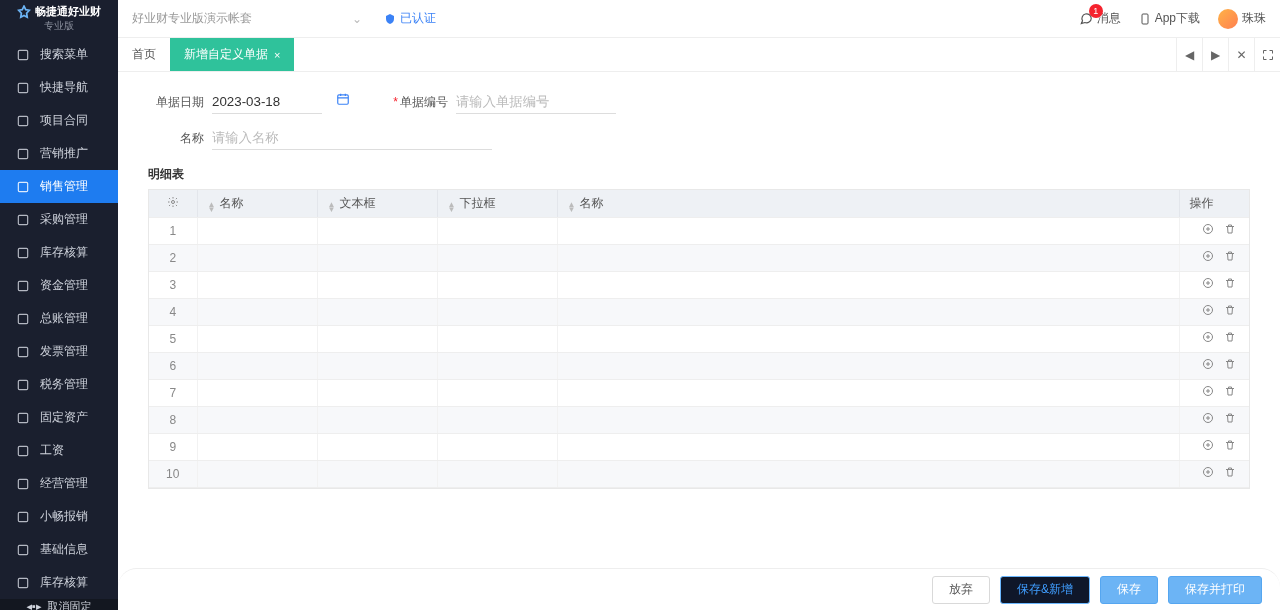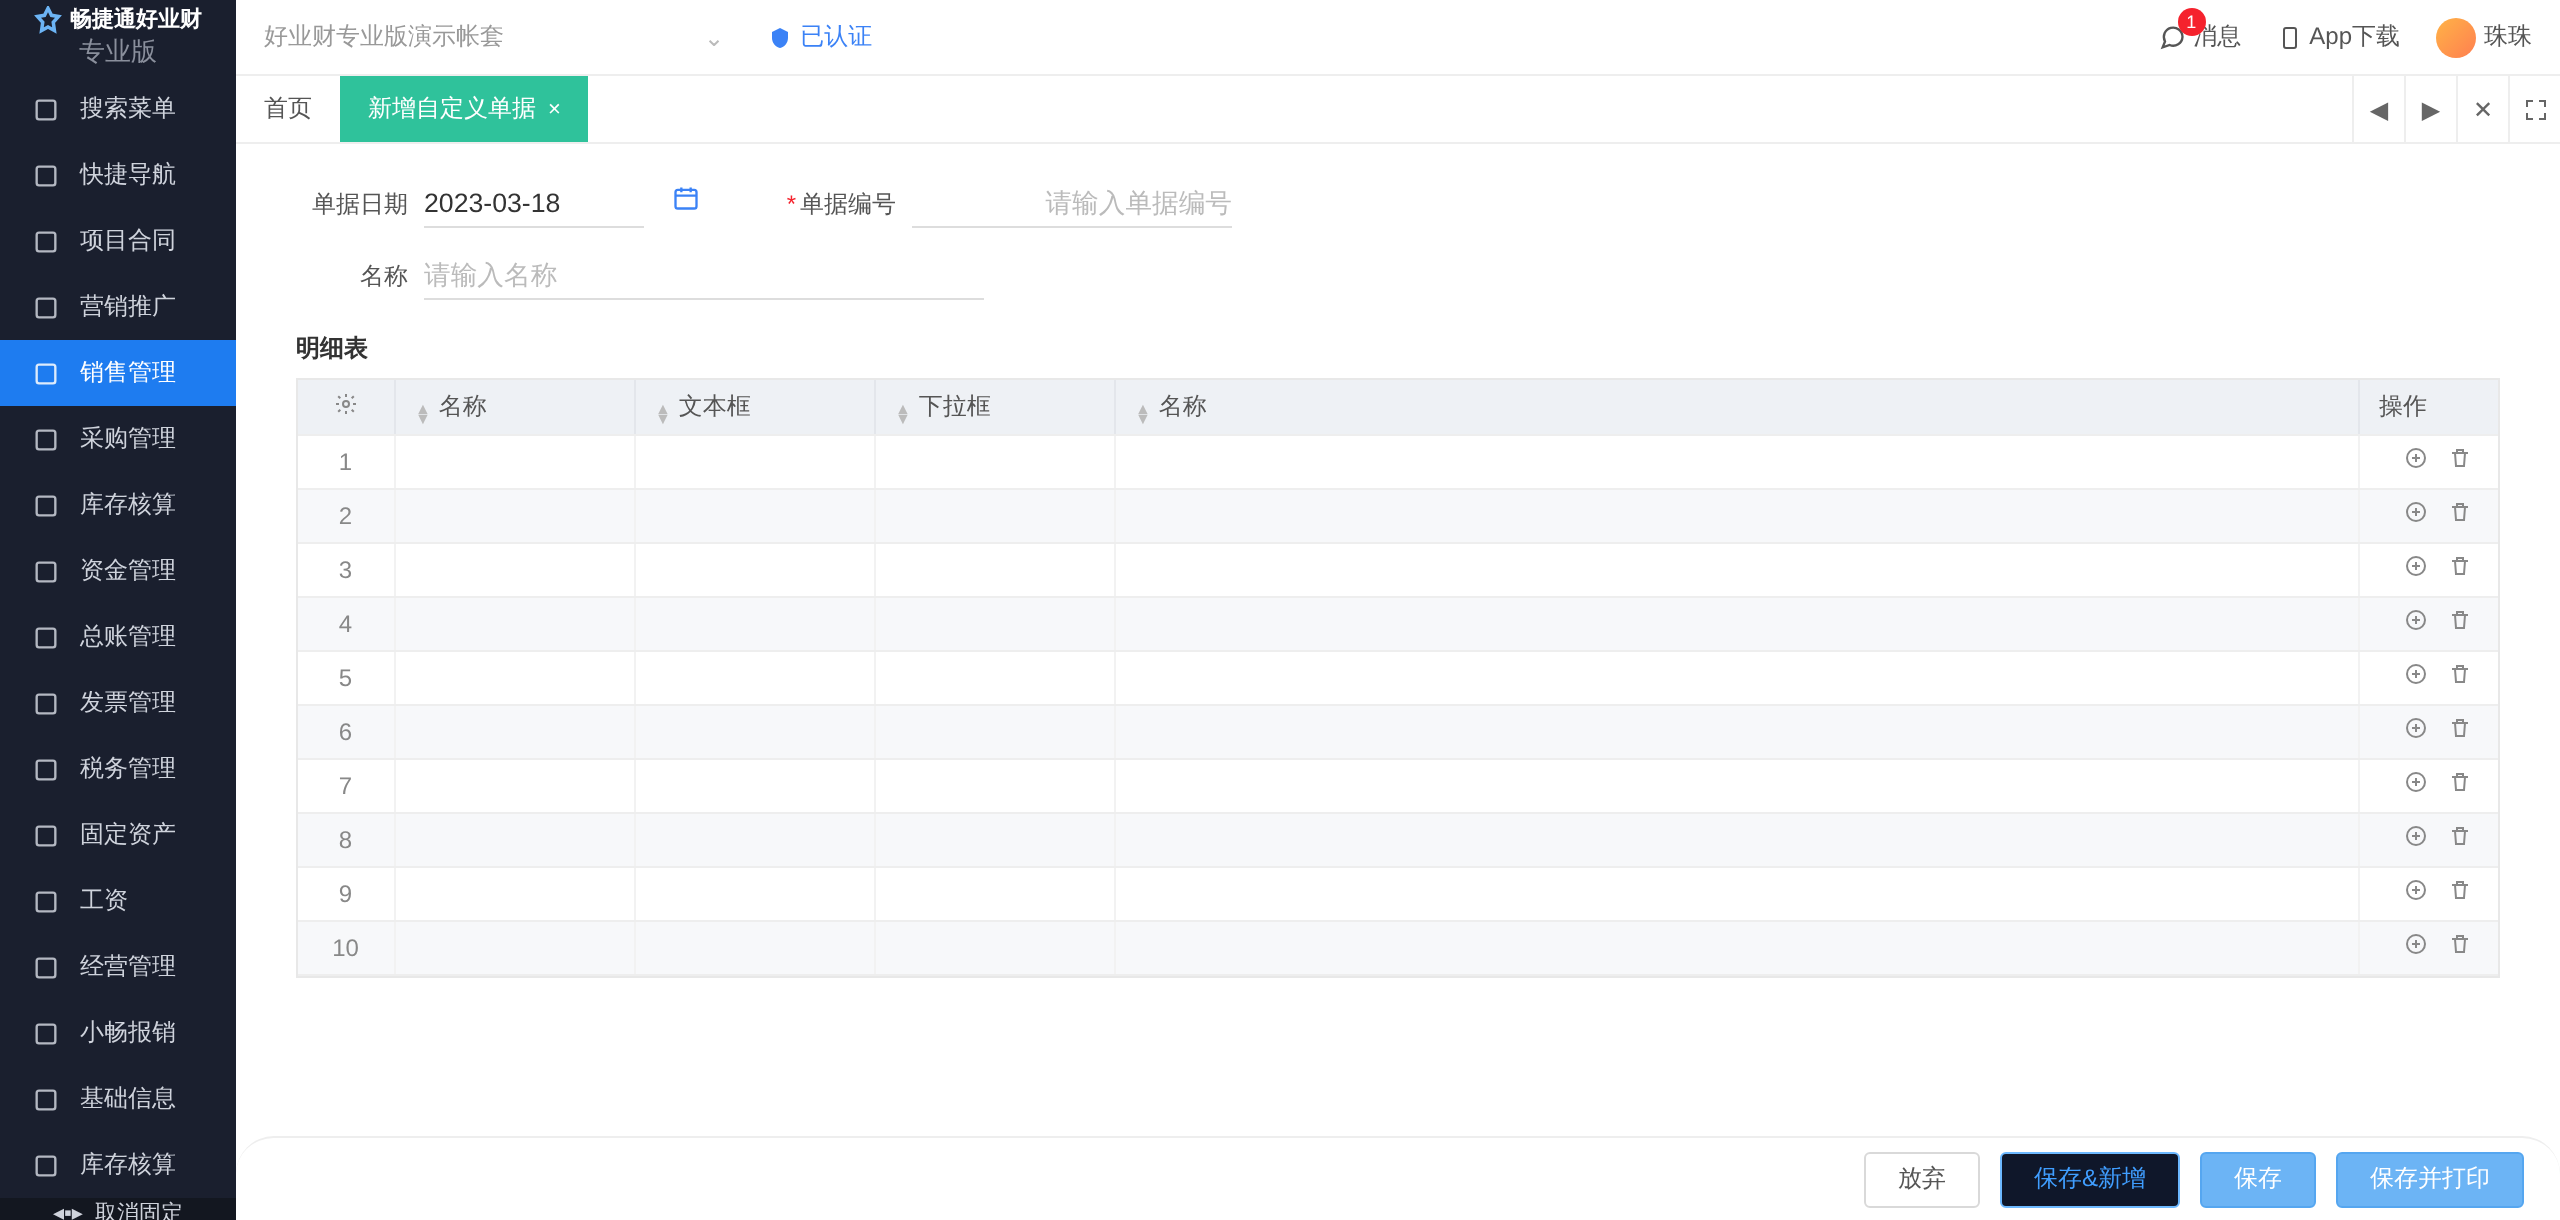--- a/index.html
+++ b/index.html
@@ -4,21 +4,21 @@
 <style>
 * { margin: 0; padding: 0; box-sizing: border-box; font-family: "Microsoft YaHei", "PingFang SC", sans-serif; }
 body { width: 1280px; height: 610px; overflow: hidden; background: #fff; font-size: 12px; color: #333; }
 
 
 .top-header { height: 38px; background: #fff; display: flex; align-items: center; border-bottom: 1px solid #eee; }
 .brand-box { width: 118px; height: 38px; background: #1a1f2e; color: #fff; display: flex; flex-direction: column; align-items: center; justify-content: center; }
 .brand-logo { display: flex; align-items: center; gap: 4px; }
 .brand-logo svg { width: 14px; height: 14px; }
 .brand-name { font-size: 11px; font-weight: bold; }
-.brand-sub { font-size: 13px; color: #8a8f9c; }
+.brand-sub { font-size: 10px; color: #8a8f9c; }
 .tenant { margin-left: 14px; color: #999; font-size: 12px; }
 .tenant-caret { margin-left: 100px; color: #bbb; }
 .verify { margin-left: 22px; color: #3b82f6; display: flex; align-items: center; gap: 4px; }
 .header-right { margin-left: auto; display: flex; align-items: center; gap: 18px; padding-right: 14px; }
 .header-item { display: flex; align-items: center; gap: 4px; color: #555; cursor: pointer; position: relative; }
 .badge { position: absolute; top: -6px; left: 10px; background: #f5222d; color: #fff; border-radius: 8px; min-width: 14px; height: 14px; font-size: 9px; display: flex; align-items: center; justify-content: center; padding: 0 3px; }
 .avatar { width: 20px; height: 20px; border-radius: 50%; background: linear-gradient(135deg,#ffb347,#ff7f50); }
 
 
 .sidebar { position: absolute; left: 0; top: 38px; bottom: 0; width: 118px; background: #1a1f2e; color: #cfd3dc; display: flex; flex-direction: column; }
@@ -290,21 +290,21 @@
           <span class="date-icon">
             <svg width="14" height="14" viewBox="0 0 24 24" fill="none" stroke="#3b82f6" stroke-width="2">
                 <rect x="3" y="5" width="18" height="16" rx="2"></rect>
                 <path d="M3 10h18M8 3v4M16 3v4"></path>
               </svg>
           </span>
         </span>
       </div>
       <div class="form-field" style="margin-left:40px;">
         <span class="form-label"><span class="req">*</span><span>单据编号</span></span>
-        <input class="text-input" style="width: 160px; text-align: right;" placeholder="请输入单据编号">
+        <input class="text-input" style="width: 160px;" placeholder="请输入单据编号">
       </div>
     </div>
     <div class="form-row">
       <div class="form-field">
         <span class="form-label" style="width:56px;">名称</span>
         <input class="text-input" placeholder="请输入名称" style="">
       </div>
     </div>
 
     <div class="detail-title">明细表</div>

